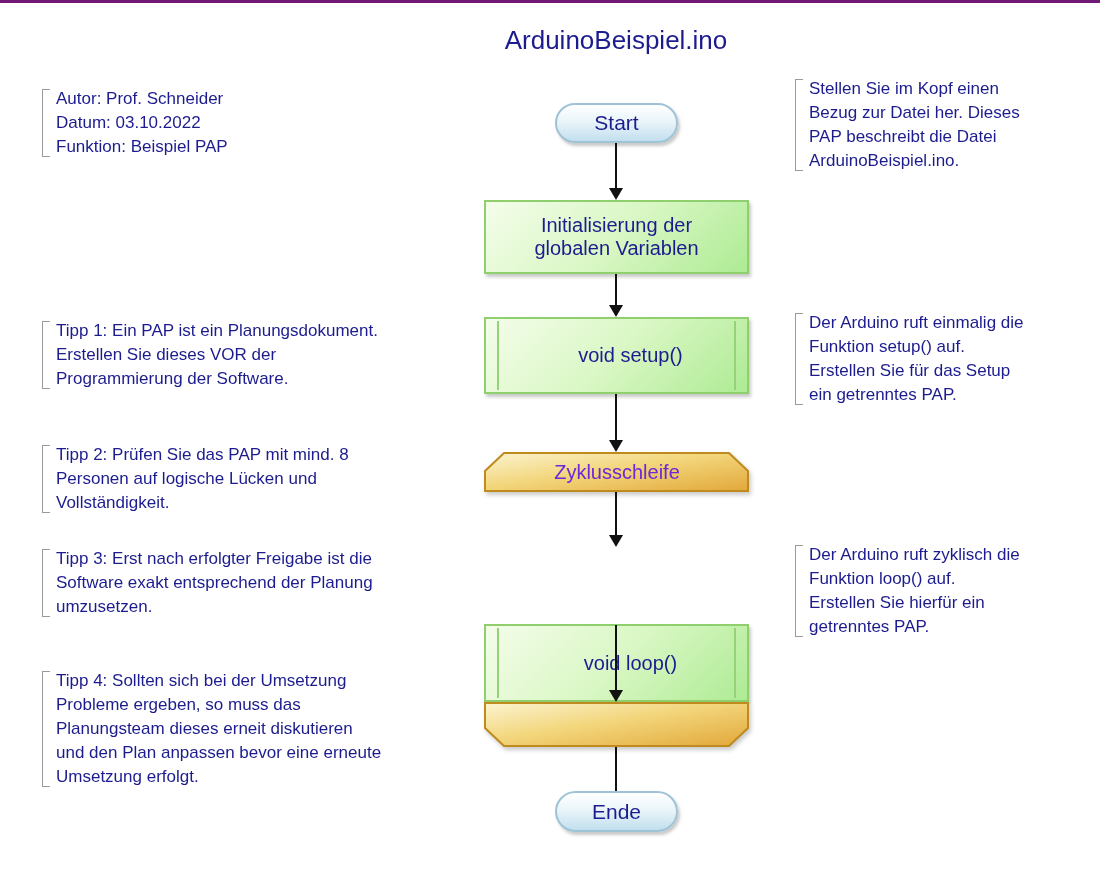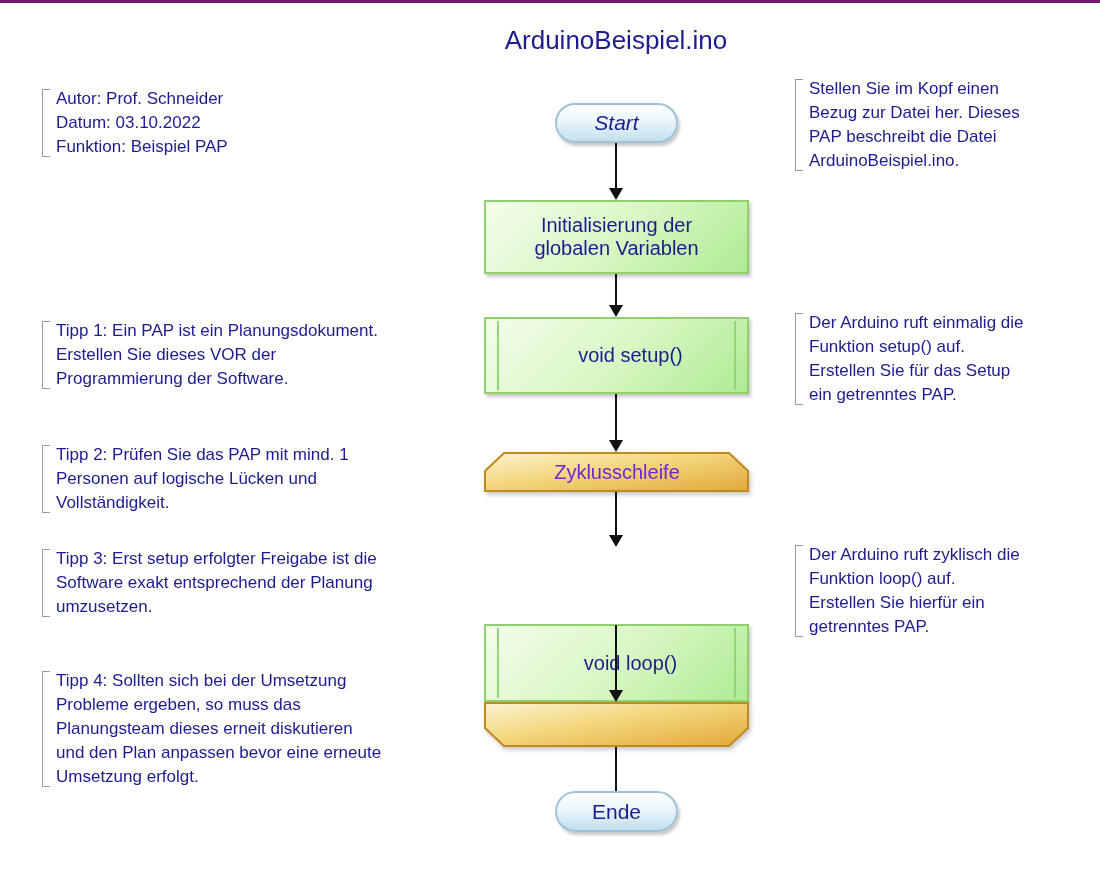--- a/index.html
+++ b/index.html
@@ -100,24 +100,24 @@
 <div class="page">
 
   <h1 class="title">ArduinoBeispiel.ino</h1>
 
   <div class="note" style="left:42px;top:84px;">Autor: Prof. Schneider
 Datum: 03.10.2022
 Funktion: Beispiel PAP</div>
   <div class="note" style="left:42px;top:316px;">Tipp 1: Ein PAP ist ein Planungsdokument.
 Erstellen Sie dieses VOR der
 Programmierung der Software.</div>
-  <div class="note" style="left:42px;top:440px;">Tipp 2: Prüfen Sie das PAP mit mind. 1
+  <div class="note" style="left:42px;top:440px;">Tipp 2: Prüfen Sie das PAP mit mind. 8
 Personen auf logische Lücken und
 Vollständigkeit.</div>
-  <div class="note" style="left:42px;top:544px;">Tipp 3: Erst setup erfolgter Freigabe ist die
+  <div class="note" style="left:42px;top:544px;">Tipp 3: Erst nach erfolgter Freigabe ist die
 Software exakt entsprechend der Planung
 umzusetzen.</div>
   <div class="note" style="left:42px;top:666px;">Tipp 4: Sollten sich bei der Umsetzung
 Probleme ergeben, so muss das
 Planungsteam dieses erneit diskutieren
 und den Plan anpassen bevor eine erneute
 Umsetzung erfolgt.</div>
 
   <div class="note" style="left:795px;top:74px;">Stellen Sie im Kopf einen
 Bezug zur Datei her. Dieses
@@ -125,21 +125,21 @@
 ArduinoBeispiel.ino.</div>
   <div class="note" style="left:795px;top:308px;">Der Arduino ruft einmalig die
 Funktion setup() auf.
 Erstellen Sie für das Setup
 ein getrenntes PAP.</div>
   <div class="note" style="left:795px;top:540px;">Der Arduino ruft zyklisch die
 Funktion loop() auf.
 Erstellen Sie hierfür ein
 getrenntes PAP.</div>
 
-  <div class="node terminator" style="left:555px;top:100px;width:123px;height:40px;font-style:italic;">
+  <div class="node terminator" style="left:555px;top:100px;width:123px;height:40px;">
     <span>Start</span>
   </div>
 
   <div class="arrow" style="left:608px;top:140px;height:57px;">
     <div class="arrow-line"></div>
     <div class="arrow-head"></div>
   </div>
 
   <div class="node process" style="left:484px;top:197px;width:265px;height:74px;">
     <span>Initialisierung der

